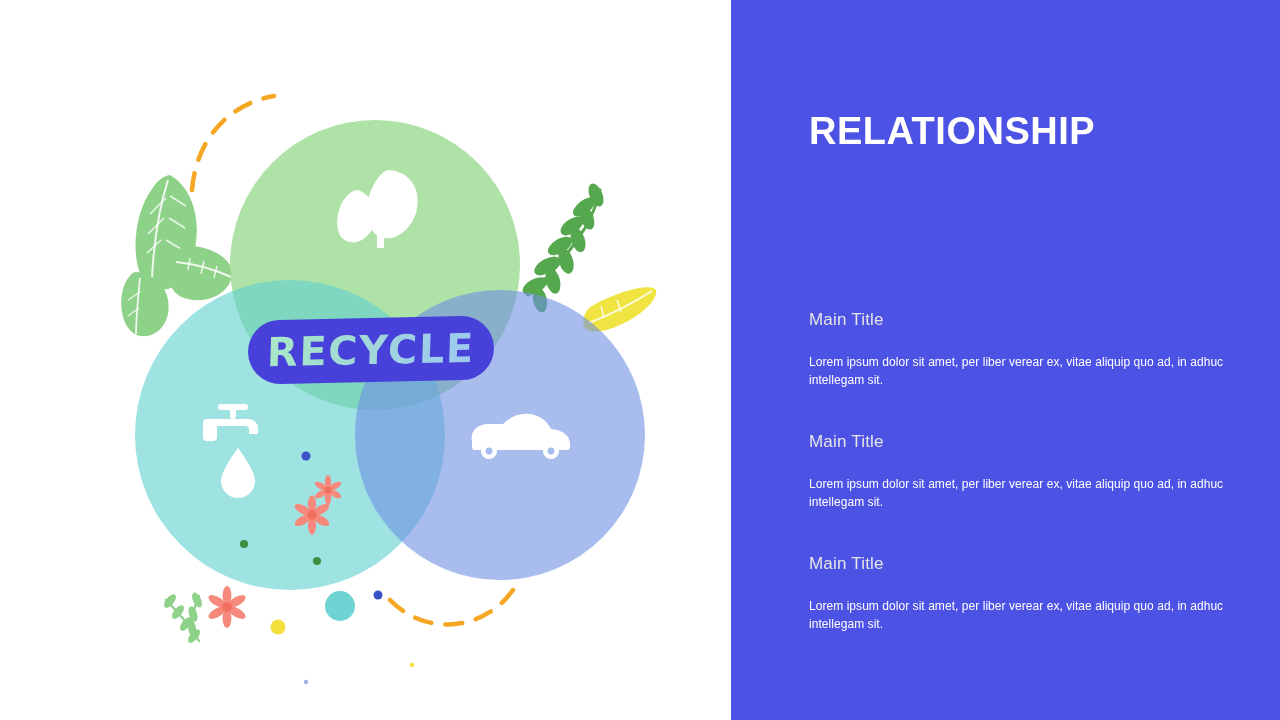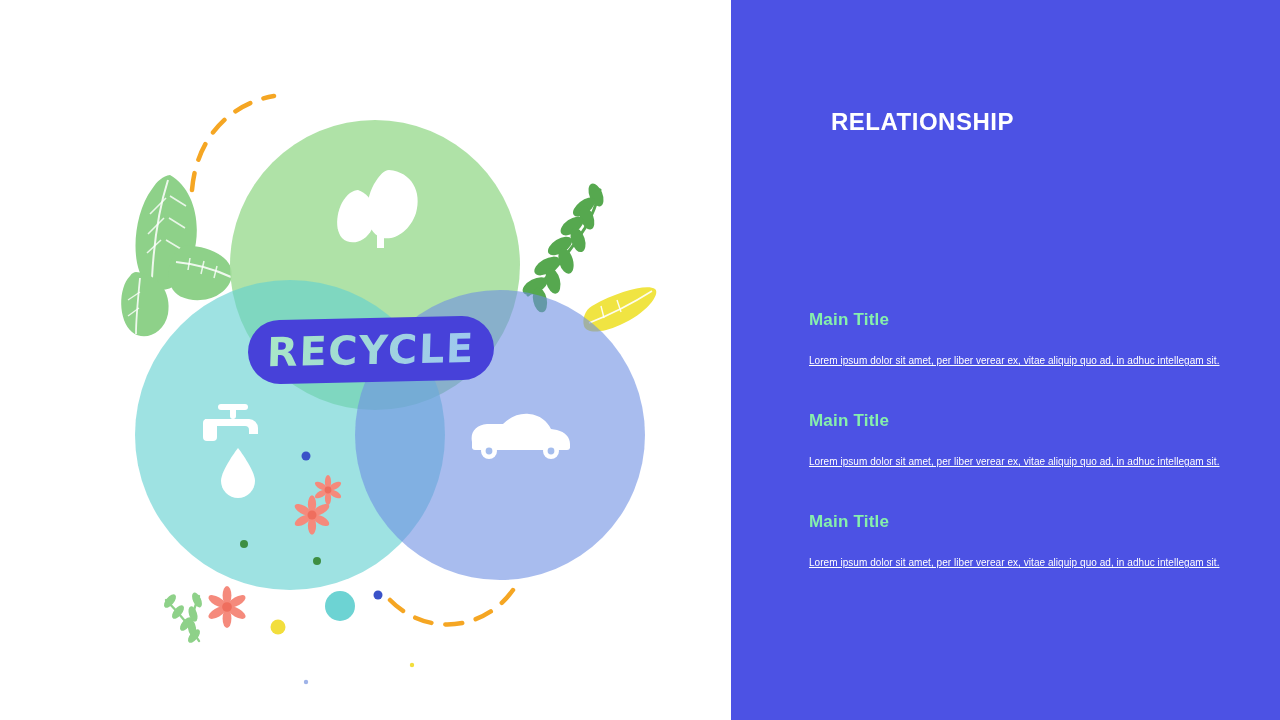--- a/index.html
+++ b/index.html
@@ -55,48 +55,46 @@
     position:absolute;
     left:731px; top:0;
     width:549px; height:720px;
     background:#4C52E4;
   }
   .panel-title {
     position:absolute;
     left:78px; top:105px;
     width:420px;
     color:#ffffff;
-    font-size:24px;
+    font-size:38px;
     font-weight:bold;
     line-height:1.42;
     letter-spacing:0.5px;
-    margin-left:22px;
   }
   .panel-title .line { display:block; }
 
   .blocks {
     position:absolute;
     left:78px; top:310px;
     width:420px;
   }
   .block { margin-bottom:43px; }
   .block-title {
-    color:#86efac;
+    color:#e5e5e5;
     font-size:17px;
-    font-weight:bold;
+    font-weight:normal;
     letter-spacing:0.2px;
     margin-bottom:23px;
   }
   .block-body {
     color:#ffffff;
-    font-size:10px;
+    font-size:12px;
     font-weight:normal;
     letter-spacing:0.05px;
     line-height:1.5;
-    text-decoration:underline;
   }
 </style>
 </head>
 <body>
 
 <div class="slide">
 
   <div class="illustration">
     <svg viewBox="0 0 731 720" xmlns="http://www.w3.org/2000/svg">
       <defs>

